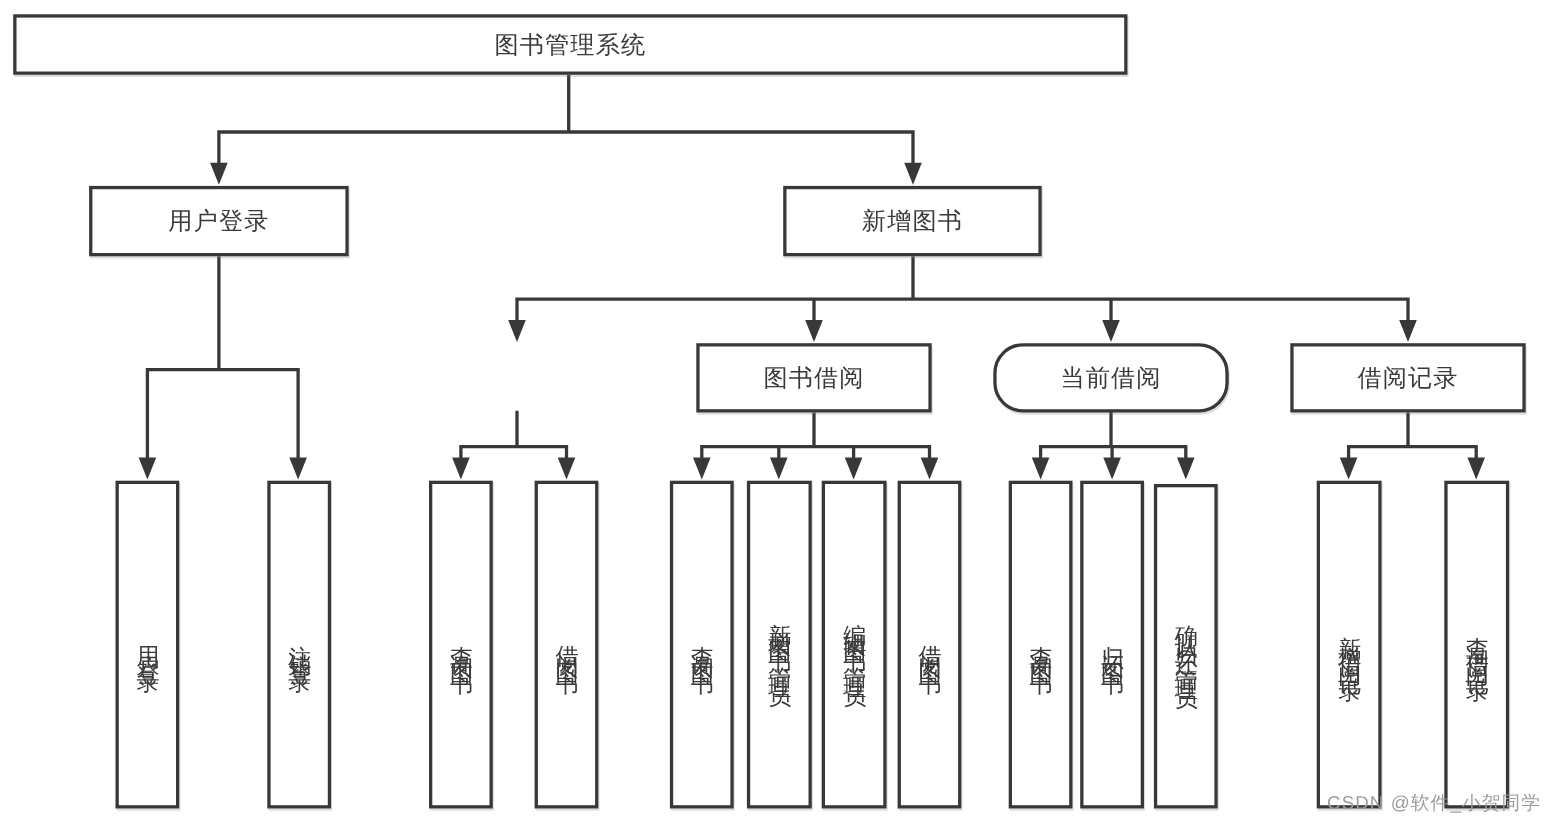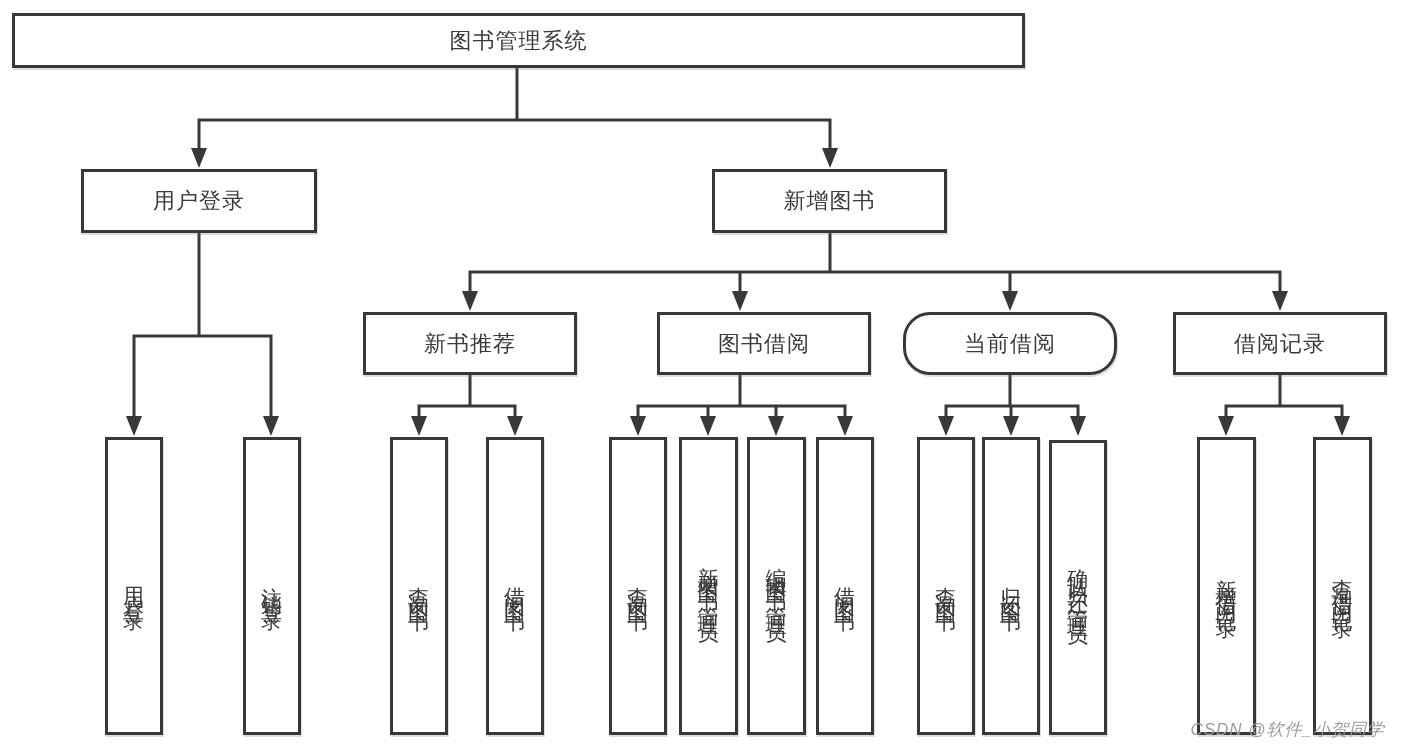--- a/index.html
+++ b/index.html
@@ -37,23 +37,23 @@
     font-size:22px;letter-spacing:1px;white-space:nowrap;
   }
   .node.v{
     writing-mode:vertical-rl;
     text-orientation:mixed;
     font-size:21px;
     letter-spacing:8px;
     line-height:1;
   }
   .watermark{
-    position:absolute;right:20px;bottom:6px;
+    position:absolute;right:4px;bottom:6px;
     font-size:17px;color:var(--watermark);
-    letter-spacing:1px;white-space:nowrap;font-style:italic;
+    letter-spacing:1px;white-space:nowrap;
   }
 </style>
 </head>
 <body>
 
 <div class="canvas">
 
   <svg class="connector-svg" width="1405" height="747" viewBox="0 0 1405 747" xmlns="http://www.w3.org/2000/svg">
 
     <g>
@@ -102,22 +102,21 @@
       <polygon points="1218,416 1234,416 1226,436"></polygon>
       <polygon points="1334,416 1350,416 1342,436"></polygon>
     </g>
   </svg>
 
   <div class="node h" style="left:12px;top:13px;width:1013px;height:55px;">图书管理系统</div>
 
   <div class="node h" style="left:81px;top:169px;width:236px;height:64px;">用户登录</div>
   <div class="node h" style="left:712px;top:169px;width:235px;height:64px;">新增图书</div>
 
-  <div class="node h" style="left:363px;top:312px;width:214px;height:63px;">新书推荐</div>
-  <div class="node h" style="left:633px;top:312px;width:214px;height:63px;margin-left:24px;">图书借阅</div>
+  <div class="node h" style="left:633px;top:312px;width:214px;height:63px;">图书借阅</div>
   <div class="node h" style="left:903px;top:312px;width:214px;height:63px;border-radius:27px;">当前借阅</div>
   <div class="node h" style="left:1173px;top:312px;width:214px;height:63px;">借阅记录</div>
 
   <div class="node v" style="left:105px;top:437px;width:58px;height:298px;">用户登录</div>
   <div class="node v" style="left:243px;top:437px;width:58px;height:298px;">注销登录</div>
 
   <div class="node v" style="left:390px;top:437px;width:58px;height:298px;">查询图书</div>
   <div class="node v" style="left:486px;top:437px;width:58px;height:298px;">借阅图书</div>
 
   <div class="node v" style="left:609px;top:437px;width:58px;height:298px;">查询图书</div>

